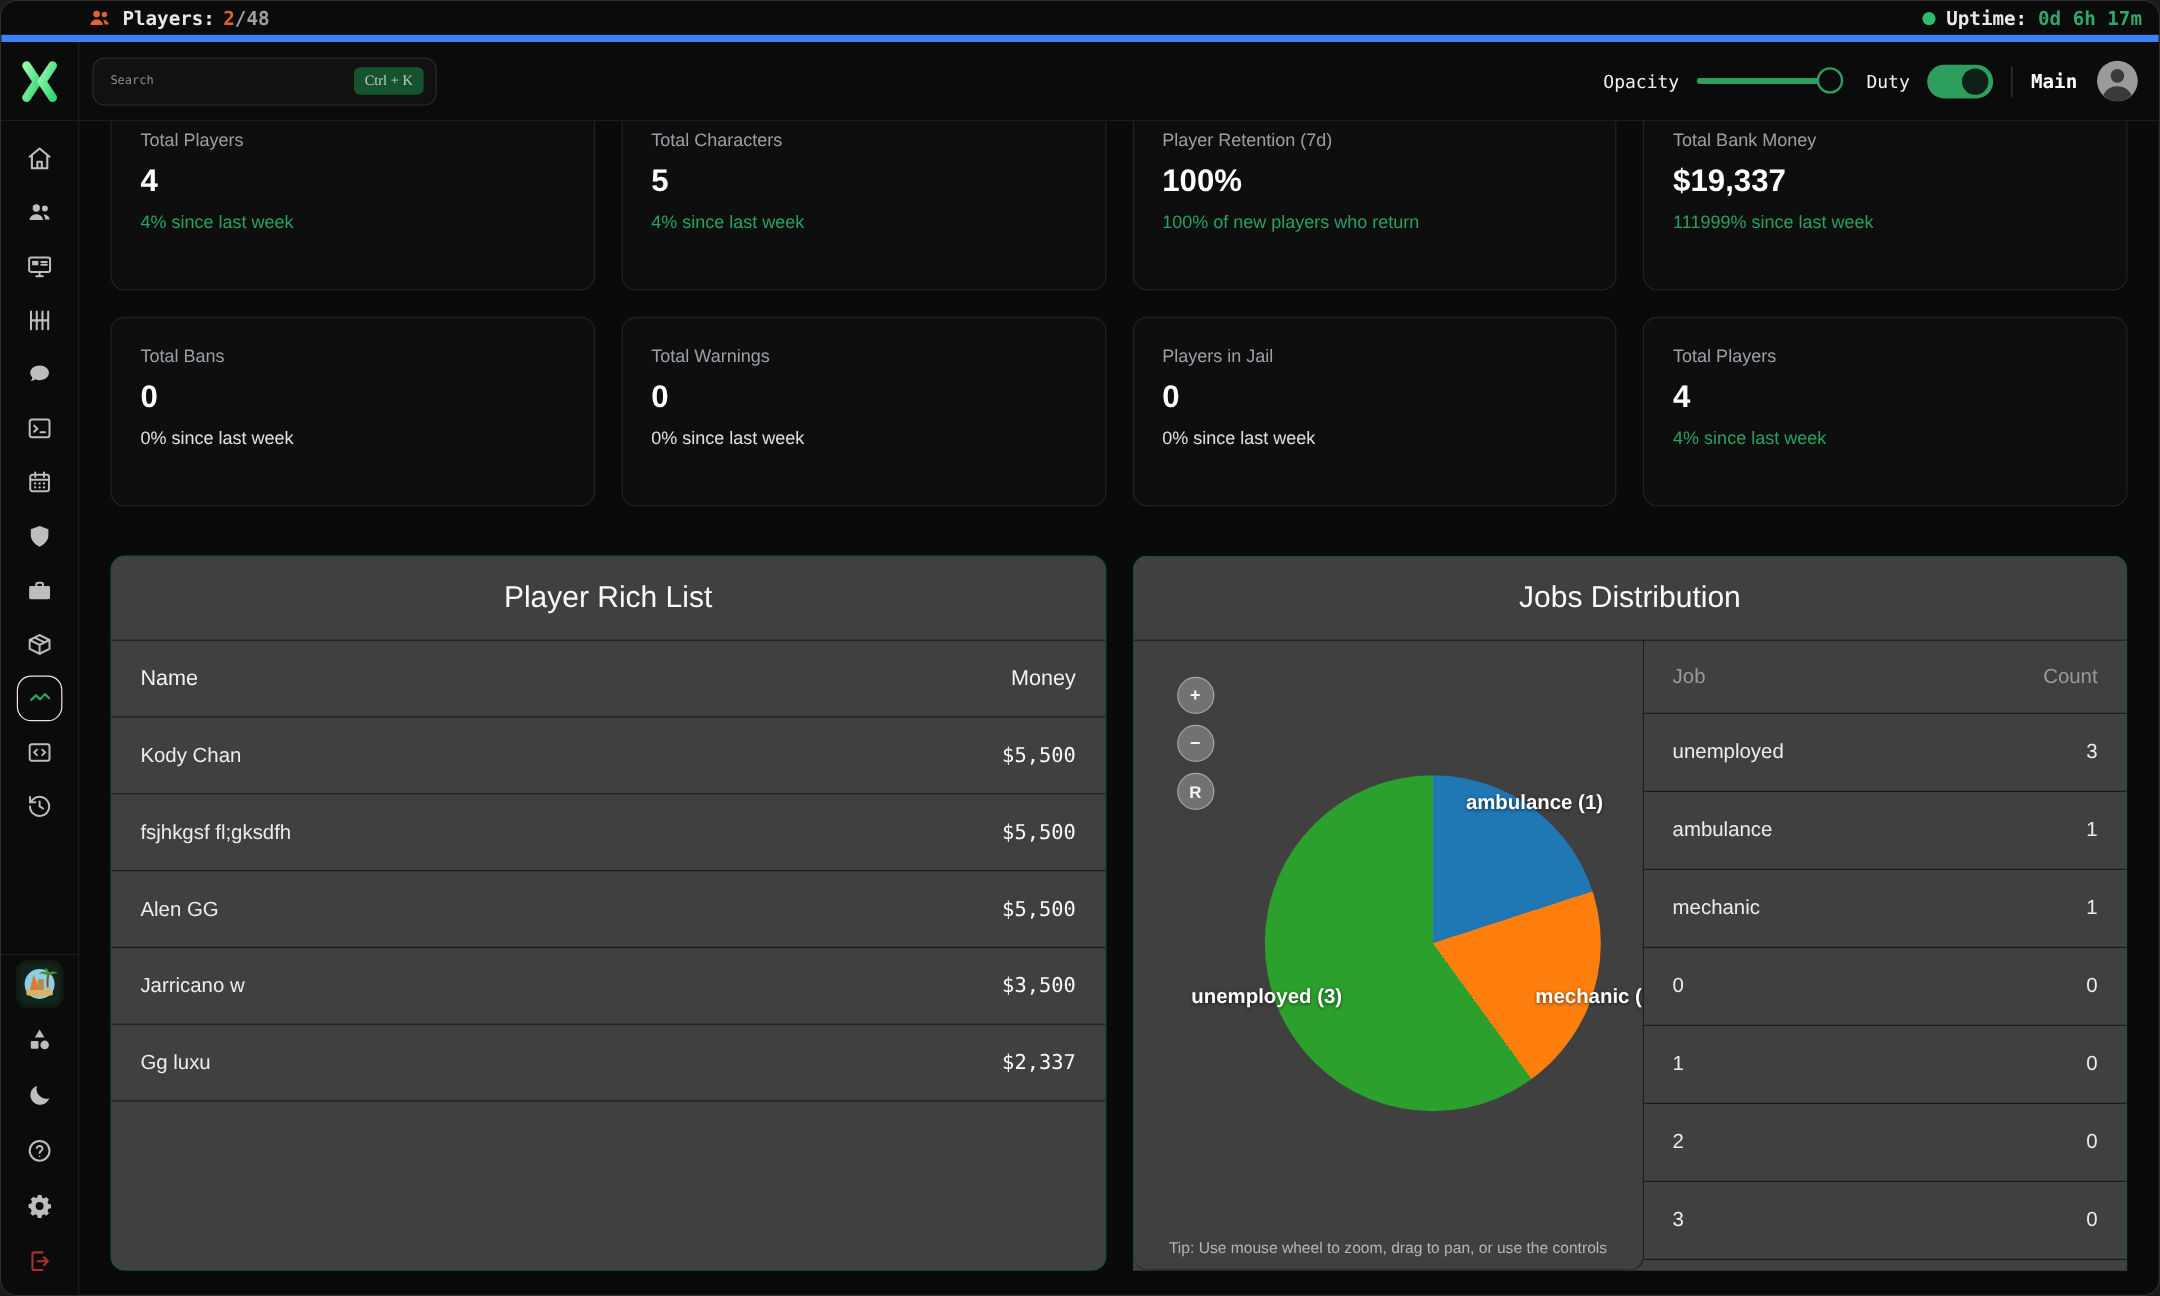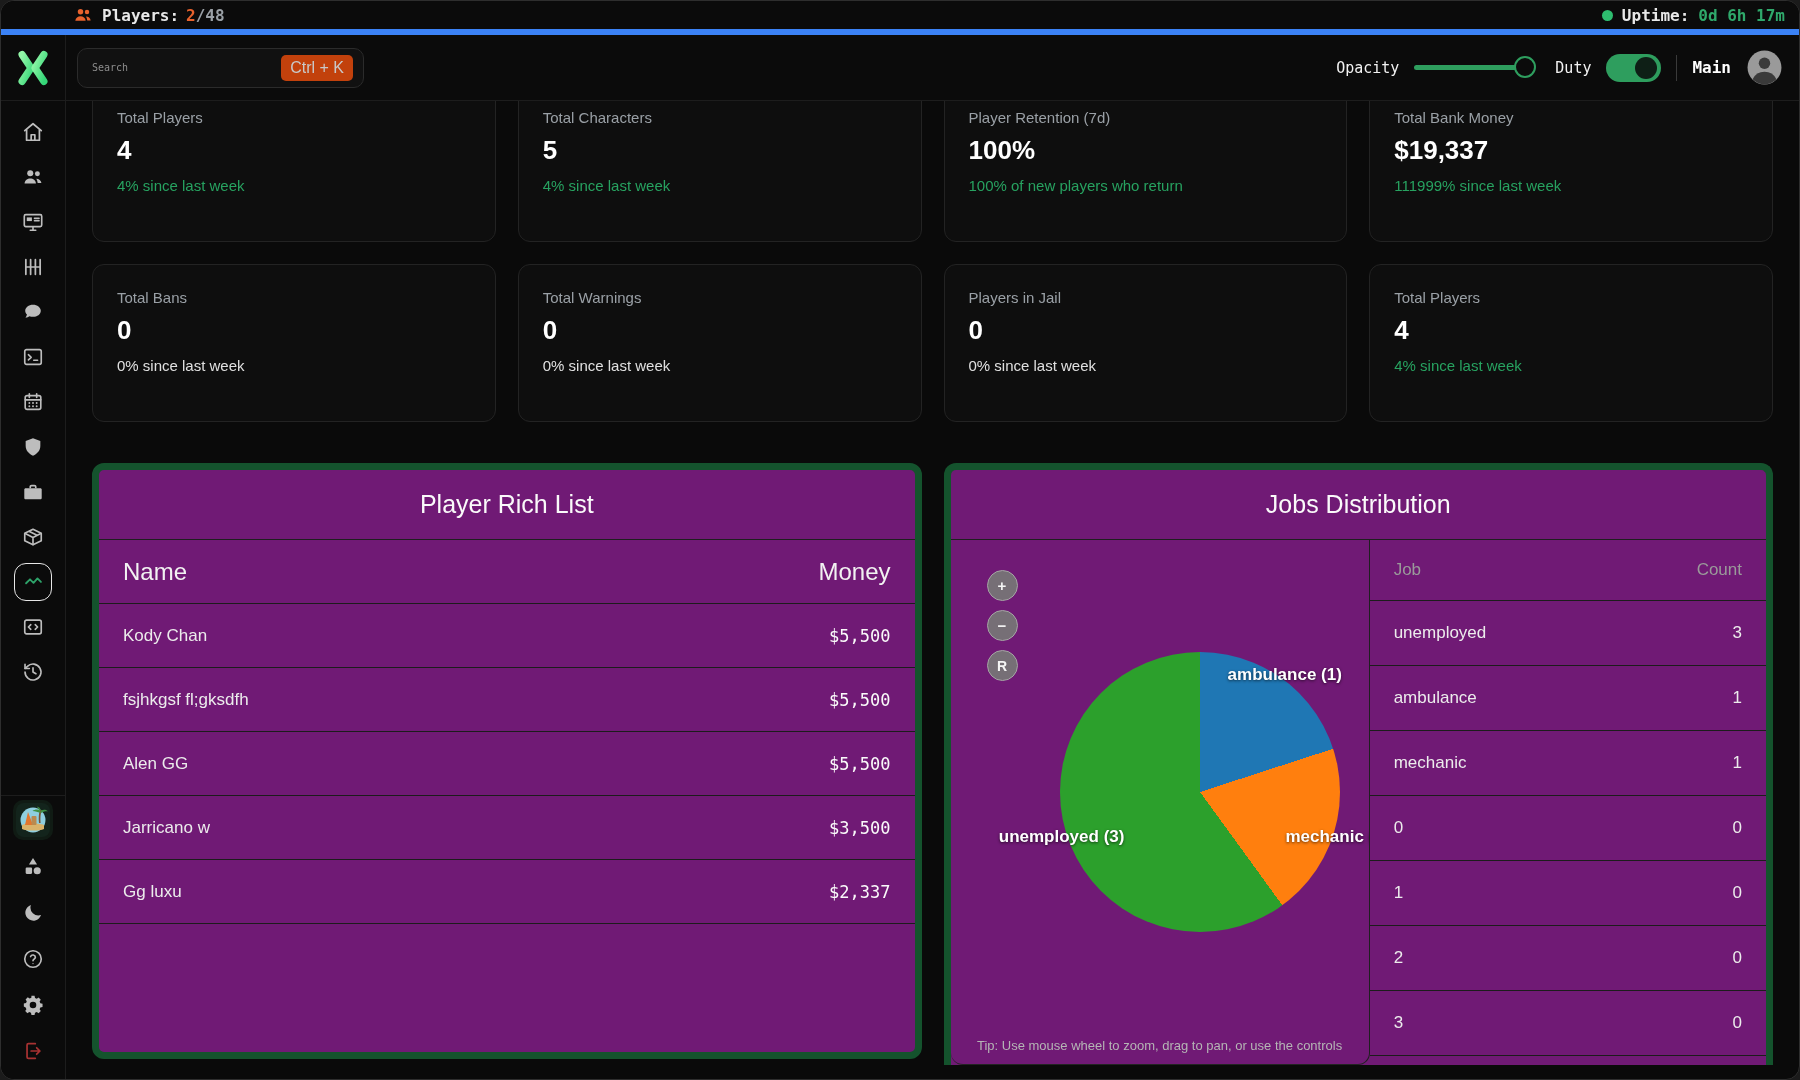--- a/index.html
+++ b/index.html
@@ -25,21 +25,21 @@
   .uptime-value { color:#2fa96b; }
 
   
   .toolbar { height:66px; display:flex; align-items:center; border-bottom:1px solid #1d1d1d; background:#0b0b0b; }
   .logo-cell { width:65px; height:100%; border-right:1px solid #1d1d1d; display:flex; align-items:center; justify-content:center; flex:0 0 65px; }
   .searchbox {
     margin-left:11px; width:287px; height:40px; border:1px solid #2b2b2b; border-radius:10px;
     background:#111; display:flex; align-items:center; padding:0 10px 0 14px; cursor:text;
   }
   .searchbox .placeholder { color:#8d8d8d; font-family:"DejaVu Sans Mono", monospace; font-size:10px; }
-  .searchbox .kbd { margin-left:auto; background:#c2410c; color:#c9c9c9; font-family:Liberation Sans, sans-serif; font-size:16px; padding:4px 9px; border-radius:5px; }
+  .searchbox .kbd { margin-left:auto; background:#14532d; color:#c9c9c9; font-family:Liberation Serif, serif; font-size:12px; padding:4px 9px; border-radius:5px; }
   .toolbar-right { margin-left:auto; display:flex; align-items:center; gap:15px; padding-right:16px; }
   .ctl-label { font-family:"DejaVu Sans Mono", monospace; font-size:15px; color:#f2f2f2; }
   .slider { position:relative; width:118px; height:5px; background:#2e9e5e; border-radius:3px; }
   .slider-thumb { position:absolute; right:-4px; top:-9px; width:22px; height:22px; border-radius:50%; background:#0b0b0b; border:2.5px solid #2e9e5e; }
   .toggle { position:relative; width:55px; height:28px; border-radius:15px; background:#2e9e5e; }
   .toggle-knob { position:absolute; top:3px; left:29px; width:22px; height:22px; border-radius:50%; background:#0e1f16; }
   .vdiv { width:1px; height:26px; background:#3a3a3a; }
   .profile-name { font-family:"DejaVu Sans Mono", monospace; font-size:16px; font-weight:bold; color:#fff; }
 
   
@@ -61,25 +61,25 @@
     height:158px; background:#0e0e0e; border:1px solid #232323; border-radius:12px;
     padding:24px; display:flex; flex-direction:column;
   }
   .card-label { color:#9aa0a6; font-size:15px; margin-bottom:9px; }
   .card-value { color:#fff; font-size:26px; font-weight:bold; margin-bottom:11px; }
   .card-sub { font-size:15px; color:#e0e0e0; }
   .card-sub.green { color:#27a260; }
 
   
   .panels { display:grid; grid-template-columns:repeat(2,1fr); gap:22px; margin-top:41px; align-items:start; }
-  .panel { background:#701a75; border:7px solid #14532d; border-radius:12px; }
+  .panel { background:#404040; border:1px solid #14532d; border-radius:12px; }
   .panel-title { height:70px; display:flex; align-items:center; justify-content:center; font-size:25px; font-weight:500; color:#fafafa; border-bottom:1px solid #1f1f1f; }
   .panel.rich { height:596px; }
 
-  .tbl-head { height:64px; display:flex; align-items:center; justify-content:space-between; padding:0 24px; border-bottom:1px solid #1c1c1c; font-size:24px; font-weight:500; color:#f2f2f2; }
+  .tbl-head { height:64px; display:flex; align-items:center; justify-content:space-between; padding:0 24px; border-bottom:1px solid #1c1c1c; font-size:18px; font-weight:500; color:#f2f2f2; }
   .tbl-row { height:64px; display:flex; align-items:center; justify-content:space-between; padding:0 24px; border-bottom:1px solid #1c1c1c; font-size:17px; color:#ececec; }
   .money { font-family:"DejaVu Sans Mono", monospace; font-size:17px; color:#fafafa; }
 
   
   .panel.jobs { border-bottom:none; border-radius:12px 12px 0 0; }
   .jobs-body { display:flex; align-items:flex-start; }
   .pie-area {
     width:51.4%; height:525px; position:relative; overflow:hidden;
     border-right:1px solid #1f1f1f; border-bottom:1px solid #232323;
     border-radius:0 0 12px 12px;

